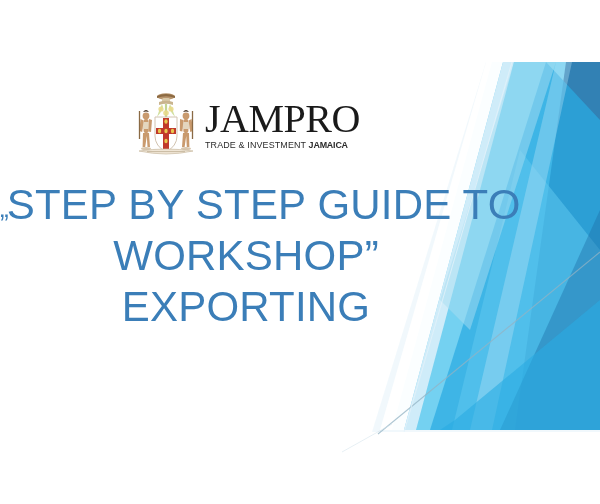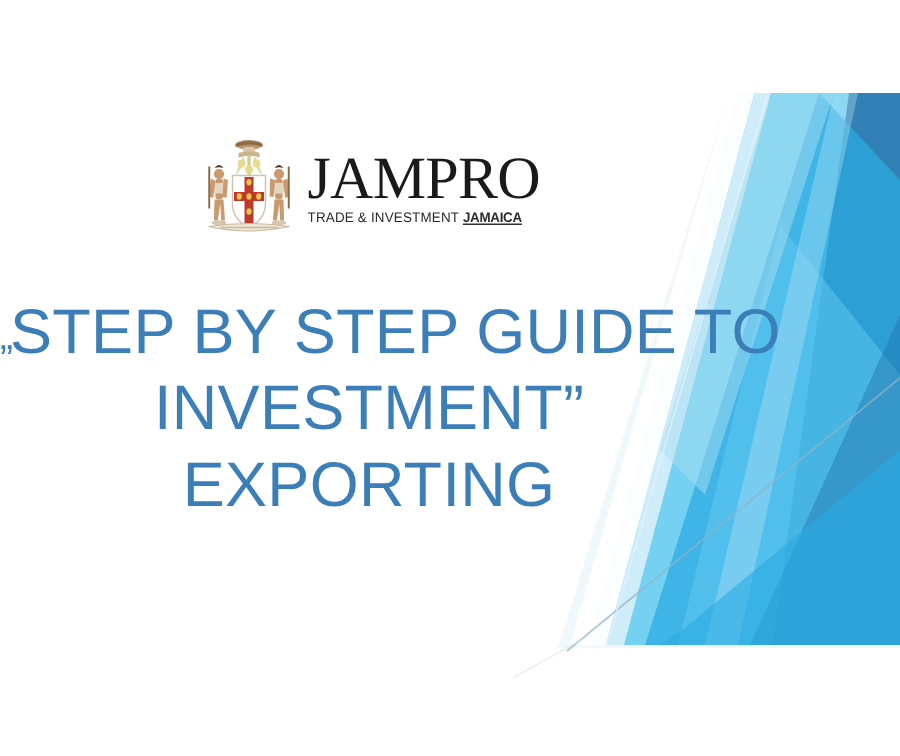--- a/index.html
+++ b/index.html
@@ -63,28 +63,27 @@
     font-size: 9.2px;
     letter-spacing: 0.15px;
     color: #2b2b2b;
     white-space: nowrap;
     transform: scaleX(0.97);
     transform-origin: left center;
   }
   #wordmark-sub .jam {
     font-weight: bold;
     letter-spacing: -0.2px;
-    text-decoration: underline;
   }
 
   
   #title {
     position: absolute;
     left: 0;
-    top: 196px;
+    top: 180px;
     width: 492px;
     text-align: center;
     color: #3b7eb8;
     font-family: "Liberation Sans", sans-serif;
     font-size: 42px;
     font-weight: 400;
     line-height: 1.21;
     letter-spacing: 0.2px;
   }
   #title .line {
@@ -191,17 +190,17 @@
     </svg>
 
     <div id="wordmark">
       <div id="wordmark-main">JAMPRO</div>
       <div id="wordmark-sub"><span>TRADE &amp; INVESTMENT </span><span class="jam">JAMAICA</span></div>
     </div>
   </div>
 
   <div id="title">
     <span class="line"><span class="oq">„</span><span>STEP BY STEP GUIDE TO</span></span>
-    <span class="line"><span>INVESTMENT</span><span class="cq">”</span></span>
+    <span class="line"><span>WORKSHOP</span><span class="cq">”</span></span>
     <span class="line">EXPORTING</span>
   </div>
 
 </div>
 
 </body></html>

